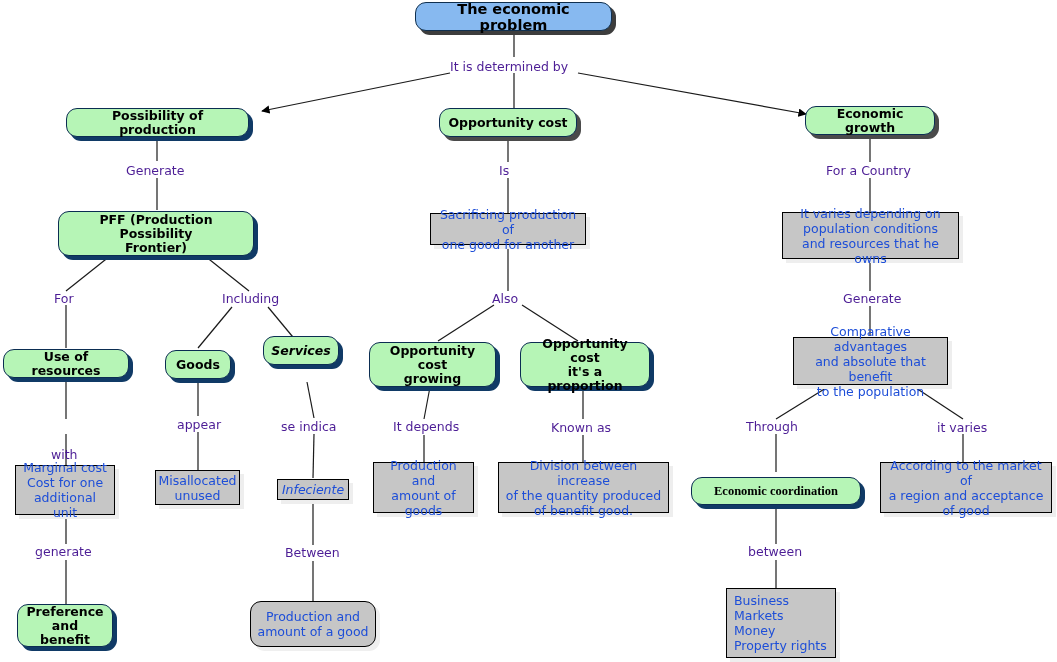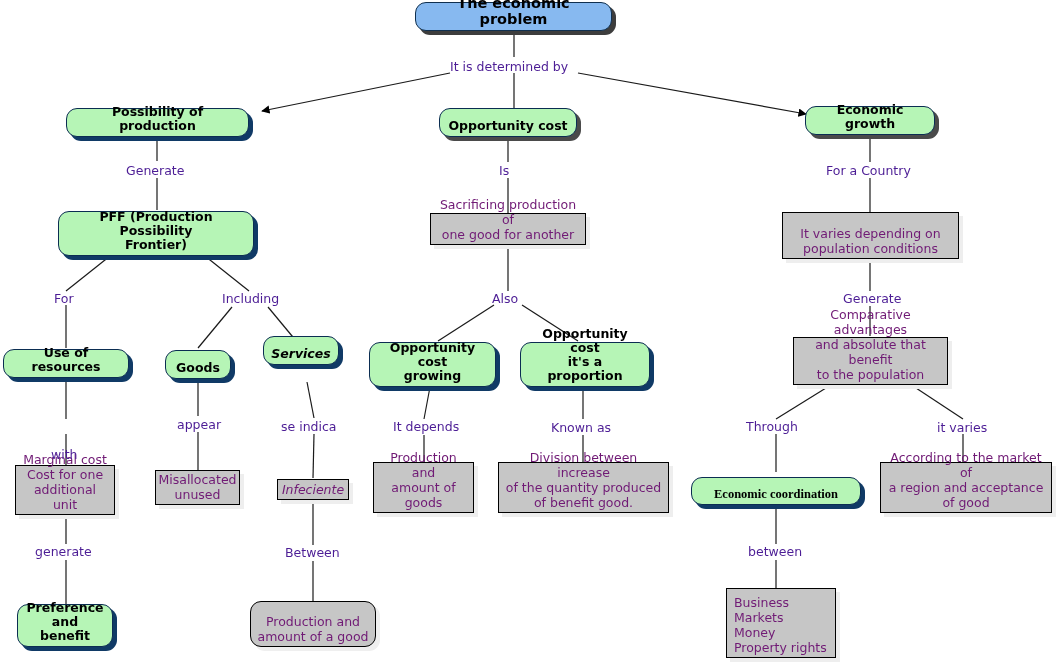--- a/index.html
+++ b/index.html
@@ -5,21 +5,21 @@
   html,body{margin:0;padding:0;background:#ffffff;}
   #canvas{
     position:relative;
     width:1057px;height:662px;
     background:#ffffff;
     font-family:"DejaVu Sans","Liberation Sans",sans-serif;
     overflow:hidden;
   }
   svg#edges{position:absolute;left:0;top:0;width:1057px;height:662px;pointer-events:none;}
 
-  .node{position:absolute;box-sizing:border-box;display:flex;align-items:flex-end;justify-content:center;text-align:center;}
+  .node{position:absolute;box-sizing:border-box;display:flex;align-items:center;justify-content:center;text-align:center;}
 
   
   .concept{
     background:#b6f5b6;
     border:1.6px solid #0b2d52;
     border-radius:11px;
     color:#000;
     font-weight:bold;
     font-size:12.5px;
     line-height:14px;
@@ -39,21 +39,21 @@
     line-height:16px;
     box-shadow:4px 4px 0 0 #3d3d3d;
     padding:3px 10px;
   }
 
   
   .gray{
     background:#c6c6c6;
     border:1.4px solid #000;
     border-radius:0;
-    color:#701a75;
+    color:#1d4ed8;
     font-size:12.5px;
     line-height:15px;
     box-shadow:4px 4px 0 0 #eeeeee;
     padding:2px 5px;
   }
   .gray.rounded{border-radius:11px;box-shadow:4px 4px 0 0 #efefef;}
   .gray.leftalign{justify-content:flex-start;text-align:left;padding-left:7px;}
 
   .linklabel{
     position:absolute;
@@ -167,20 +167,21 @@
     <span>
       <span>Sacrificing production of</span><br>
       <span>one good for another</span>
     </span>
   </div>
 
   <div class="node gray" style="left:782px;top:212px;width:177px;height:47px;">
     <span>
       <span>It varies depending on</span><br>
       <span>population conditions</span><br>
+      <span>and resources that he owns</span>
     </span>
   </div>
 
   <div class="node concept" style="left:3px;top:349px;width:126px;height:29px;">
     <span>Use of resources</span>
   </div>
 
   <div class="node concept" style="left:165px;top:350px;width:66px;height:29px;">
     <span>Goods</span>
   </div>

